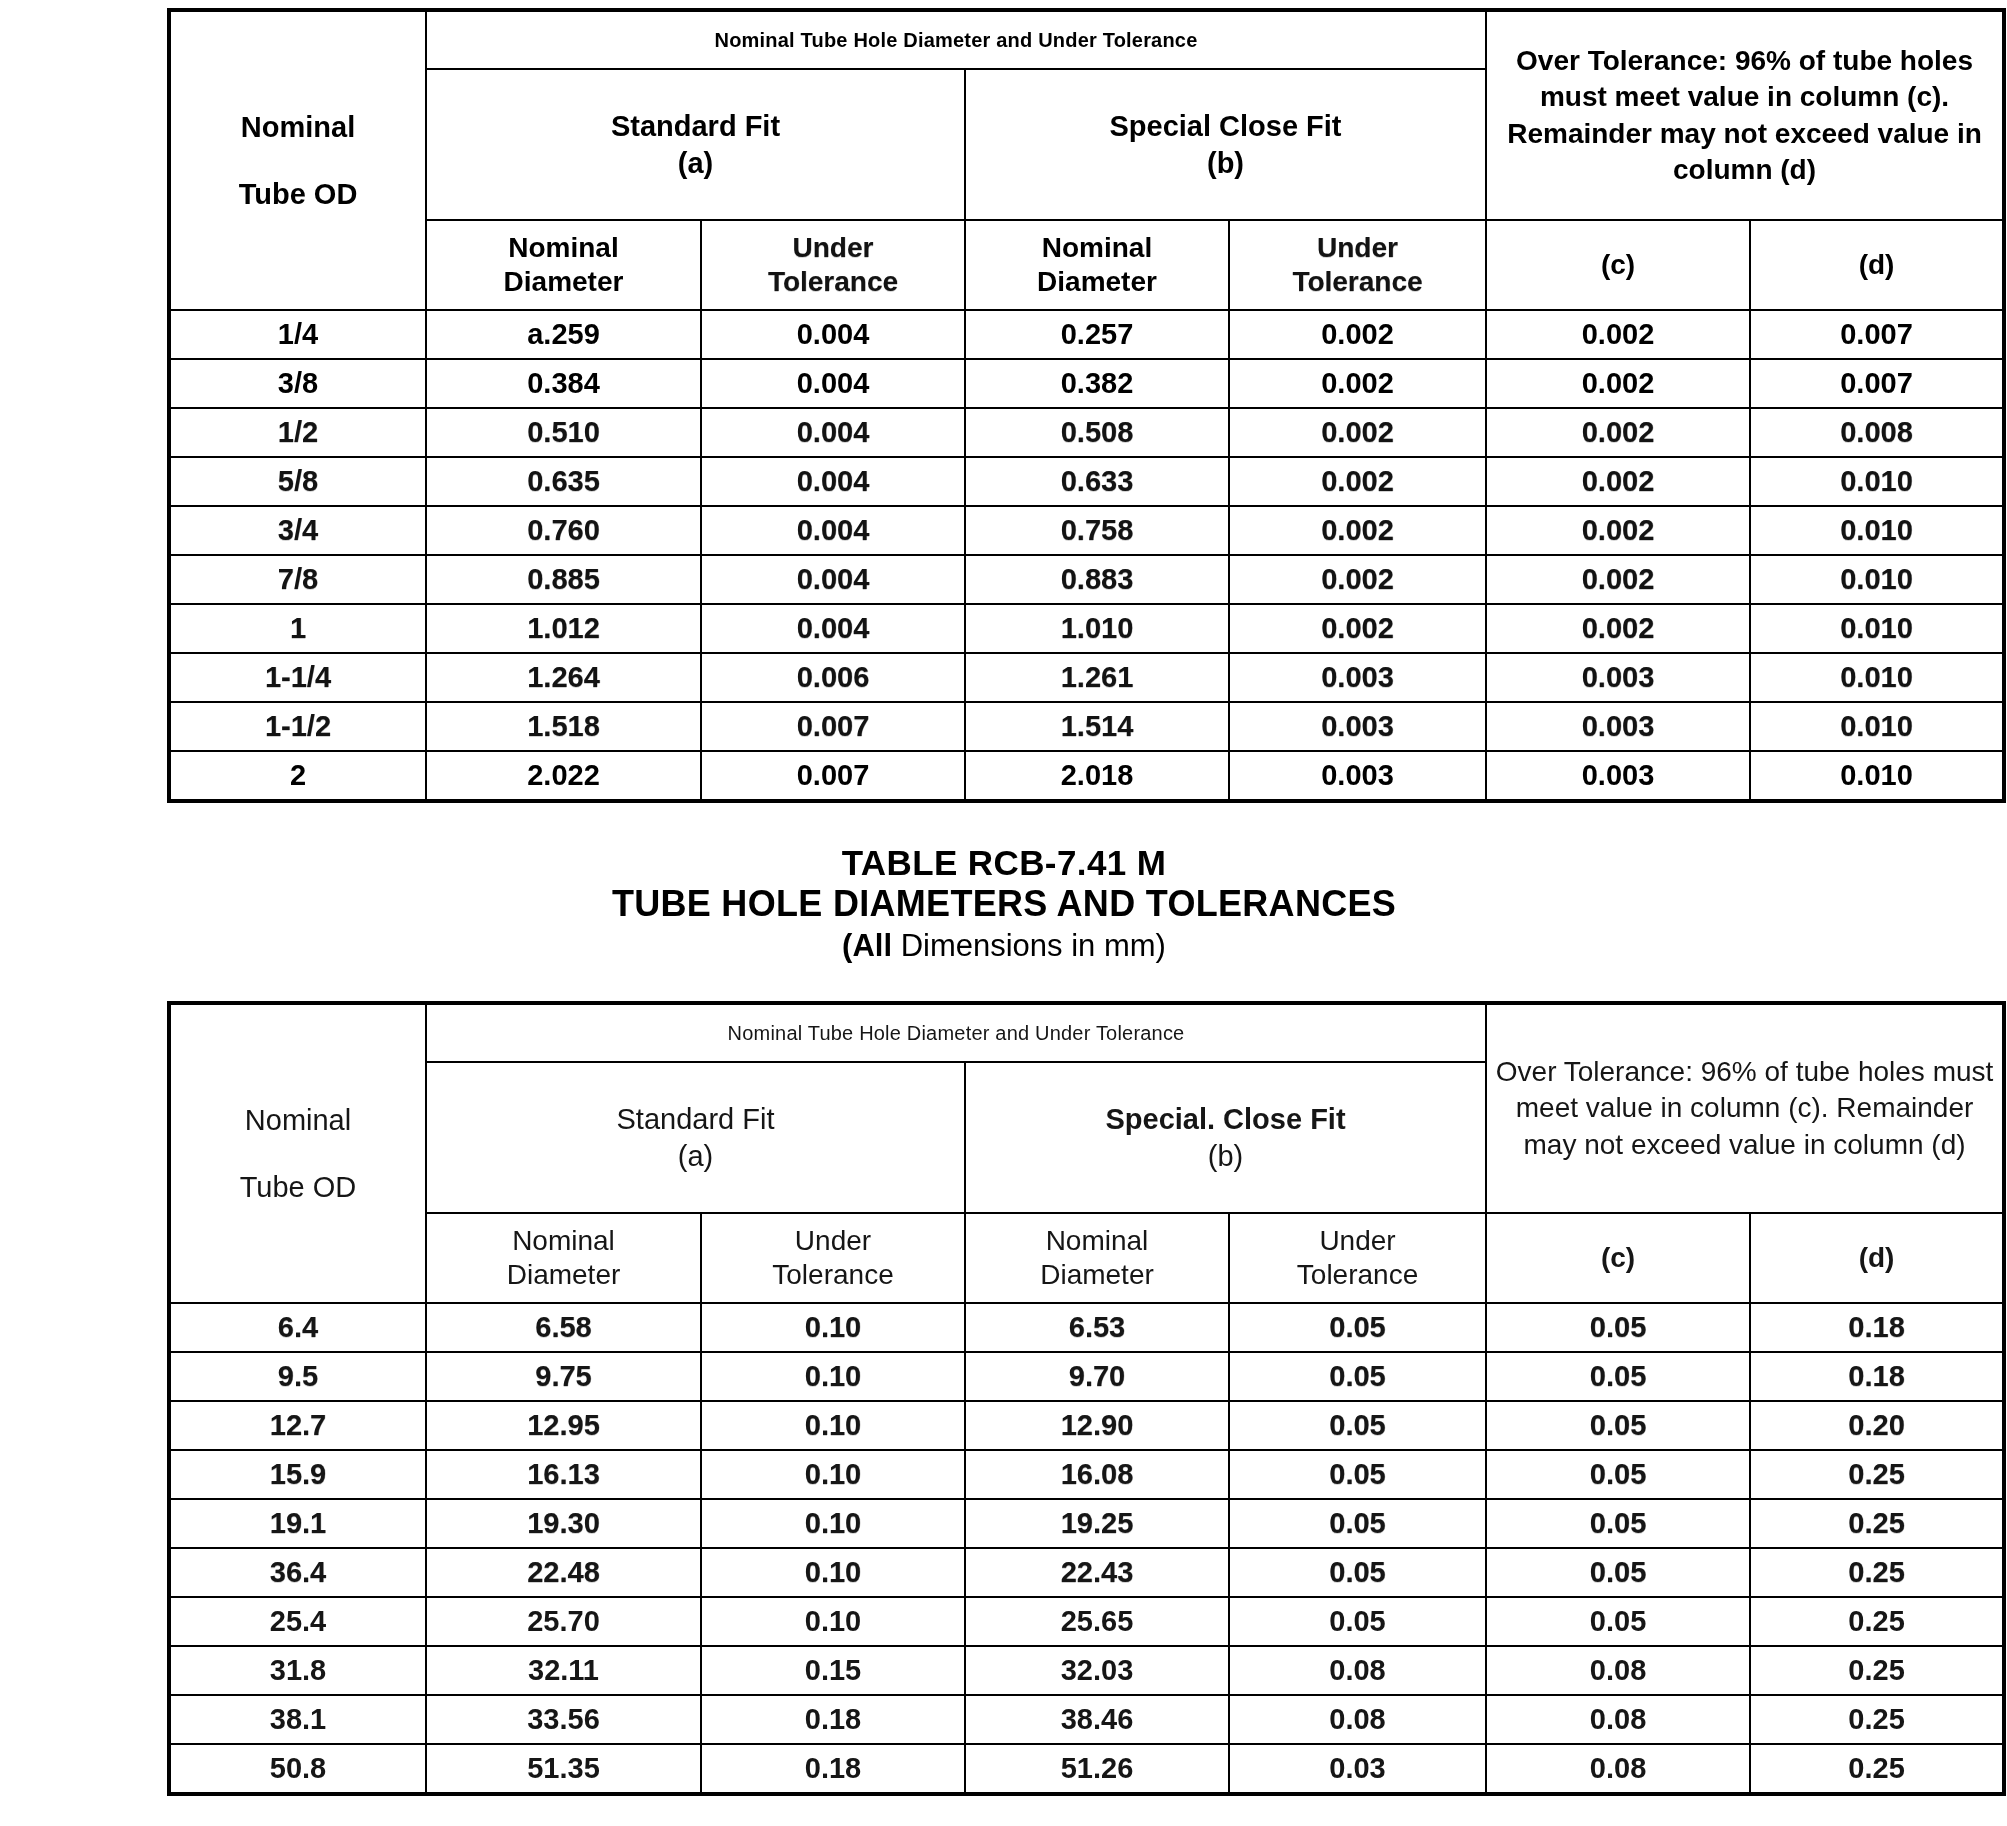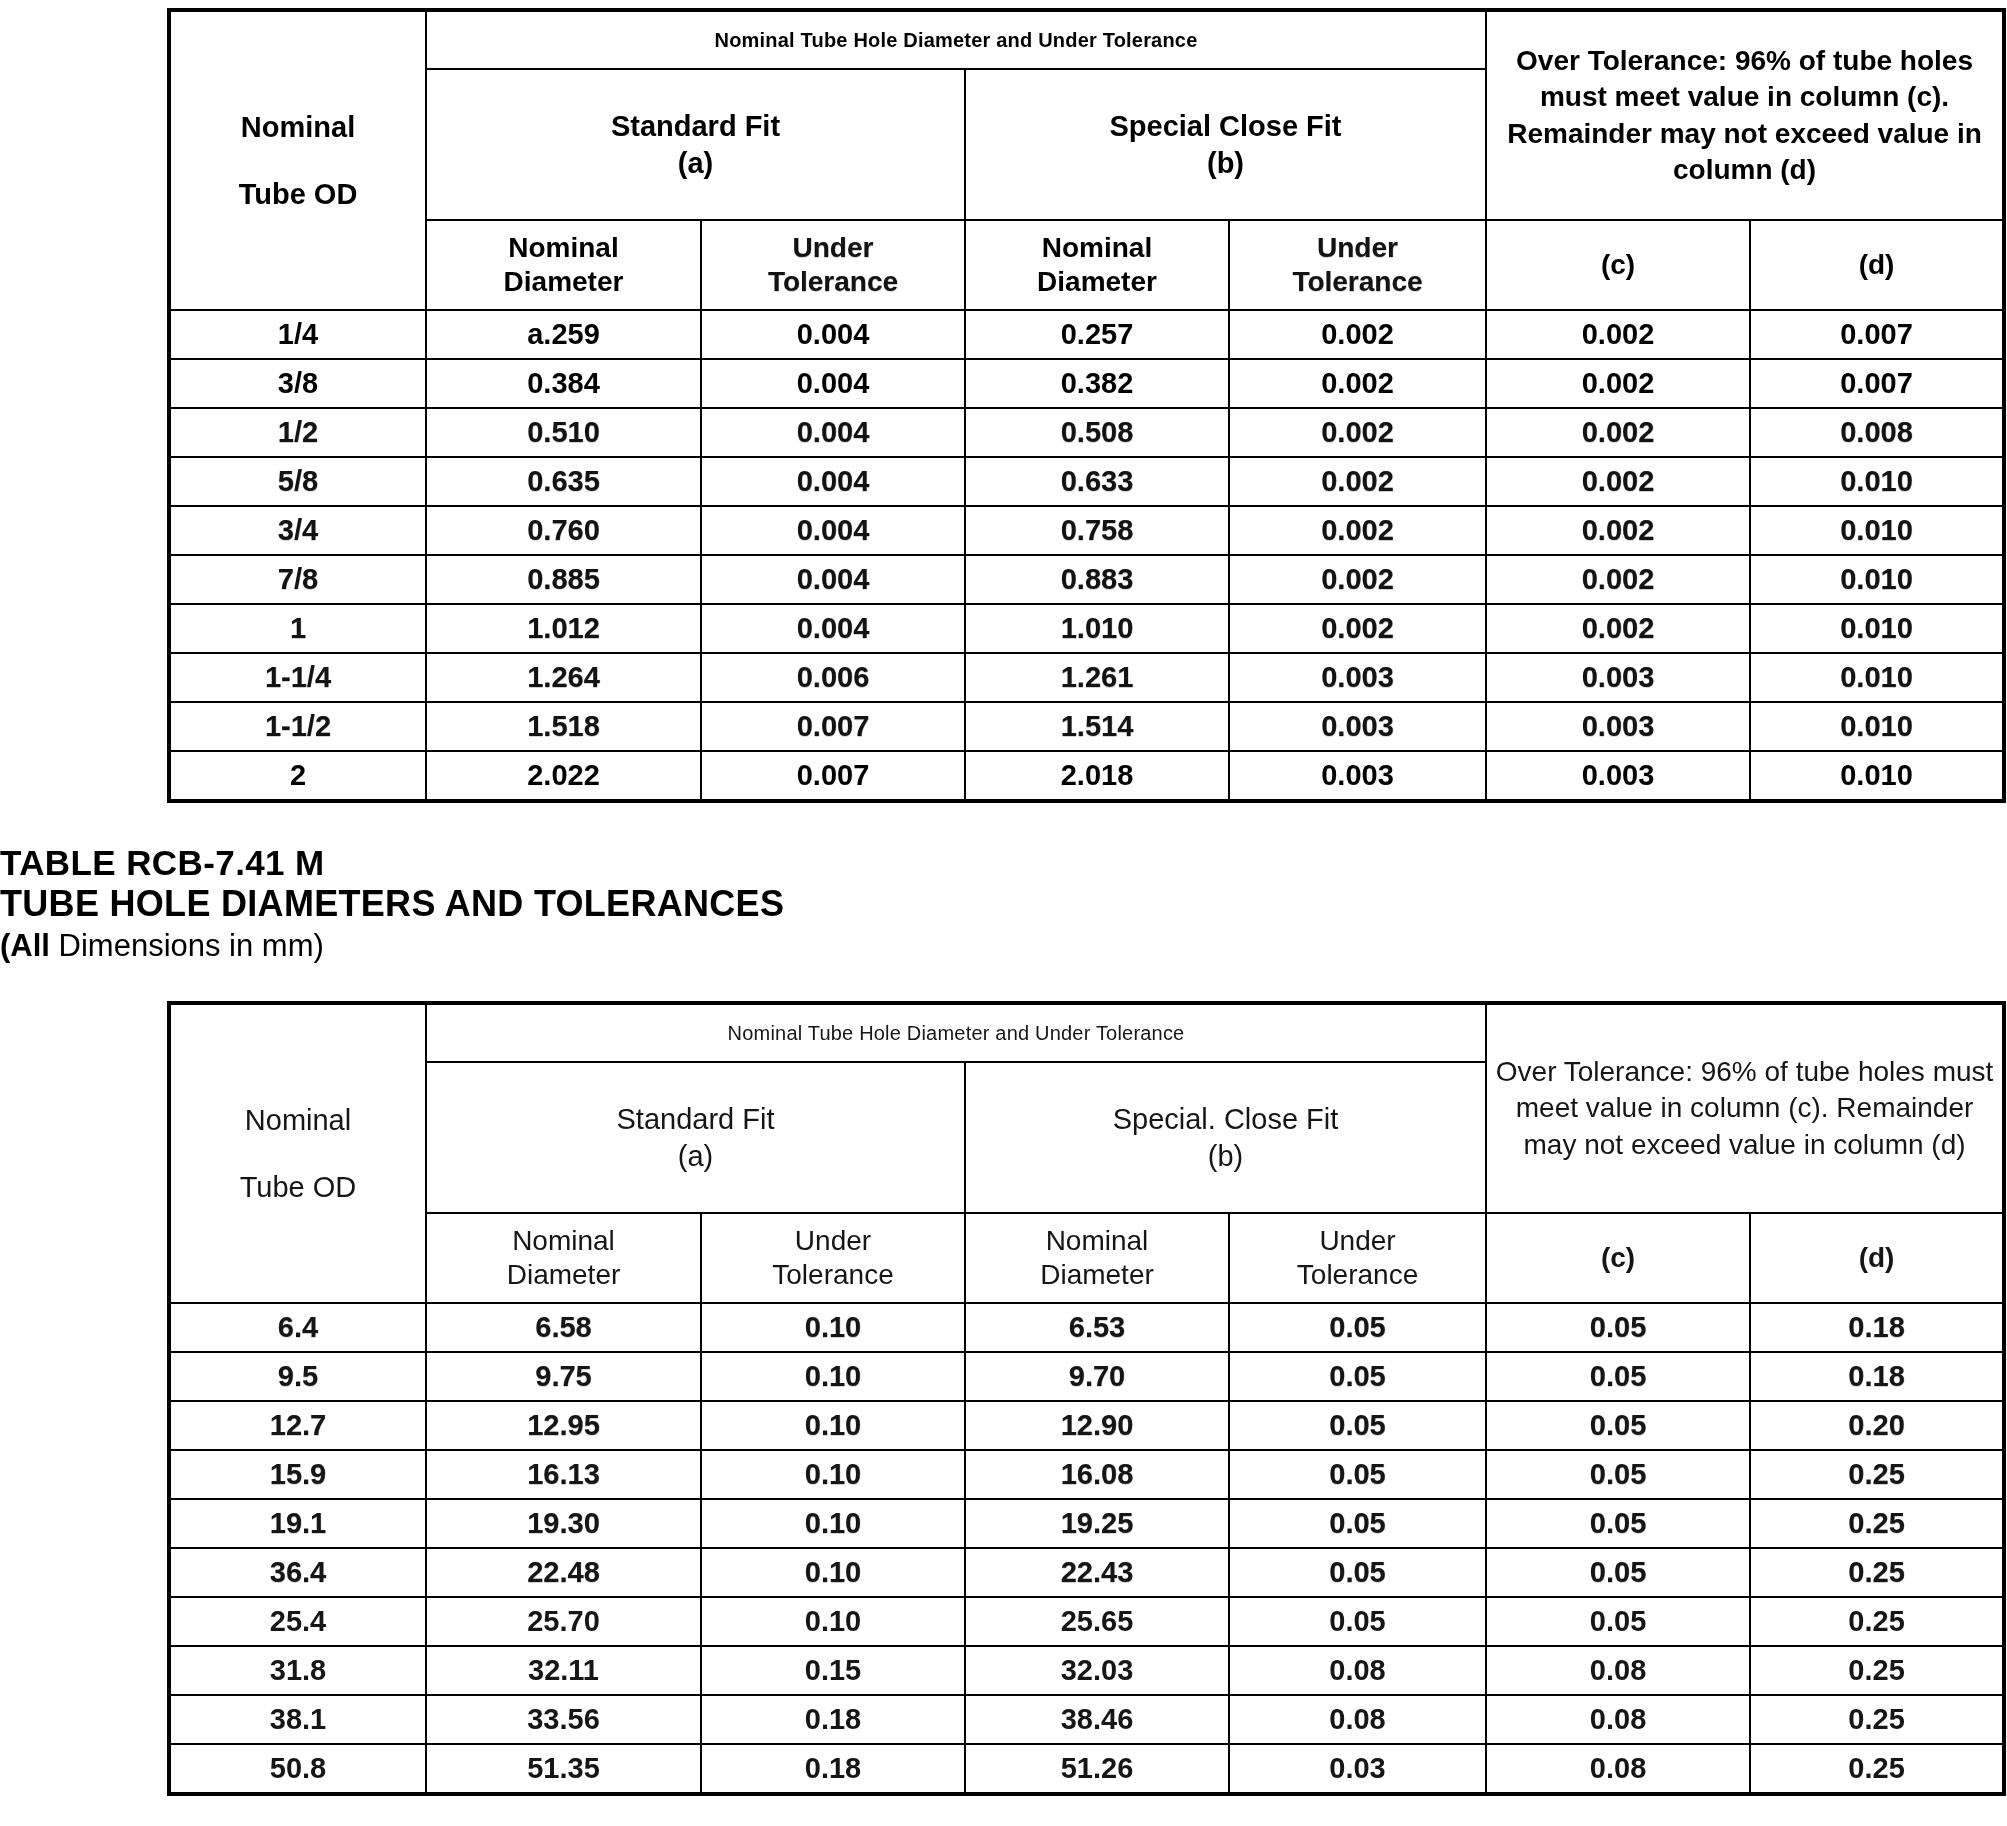--- a/index.html
+++ b/index.html
@@ -101,20 +101,21 @@
     color: #131313;
     text-shadow: 0.5px 0 0 rgba(0,0,0,0.25), 0 0.5px 0 rgba(0,0,0,0.18);
   }
   .thinline td { border-top-width: 1px; border-bottom-width: 1px; }
 
   
   .title-block {
     position: absolute;
     left: 0;
     width: 2008px;
+    text-align: center;
   }
   .title-line-1 {
     font-size: 35px;
     font-weight: bold;
     letter-spacing: 0.4px;
     line-height: 1.18;
   }
   .title-line-2 {
     font-size: 36px;
     font-weight: bold;
@@ -317,21 +318,21 @@
           </td>
           <td colspan="4" class="h-span">Nominal Tube Hole Diameter and Under Tolerance</td>
           <td colspan="2" rowspan="2" class="h-over">Over Tolerance: 96% of tube holes must meet value in column (c). Remainder may not exceed value in column (d)</td>
         </tr>
         <tr>
           <td colspan="2" class="h-fit two-line">
             <span>Standard Fit</span>
             <span>(a)</span>
           </td>
           <td colspan="2" class="h-fit two-line">
-            <span style="font-weight:normal">Special. Close Fit</span>
+            <span style="font-weight:bold">Special. Close Fit</span>
             <span>(b)</span>
           </td>
         </tr>
         <tr>
           <td class="h-sub two-line">
             <span>Nominal</span>
             <span>Diameter</span>
           </td>
           <td class="h-sub two-line">
             <span>Under</span>

